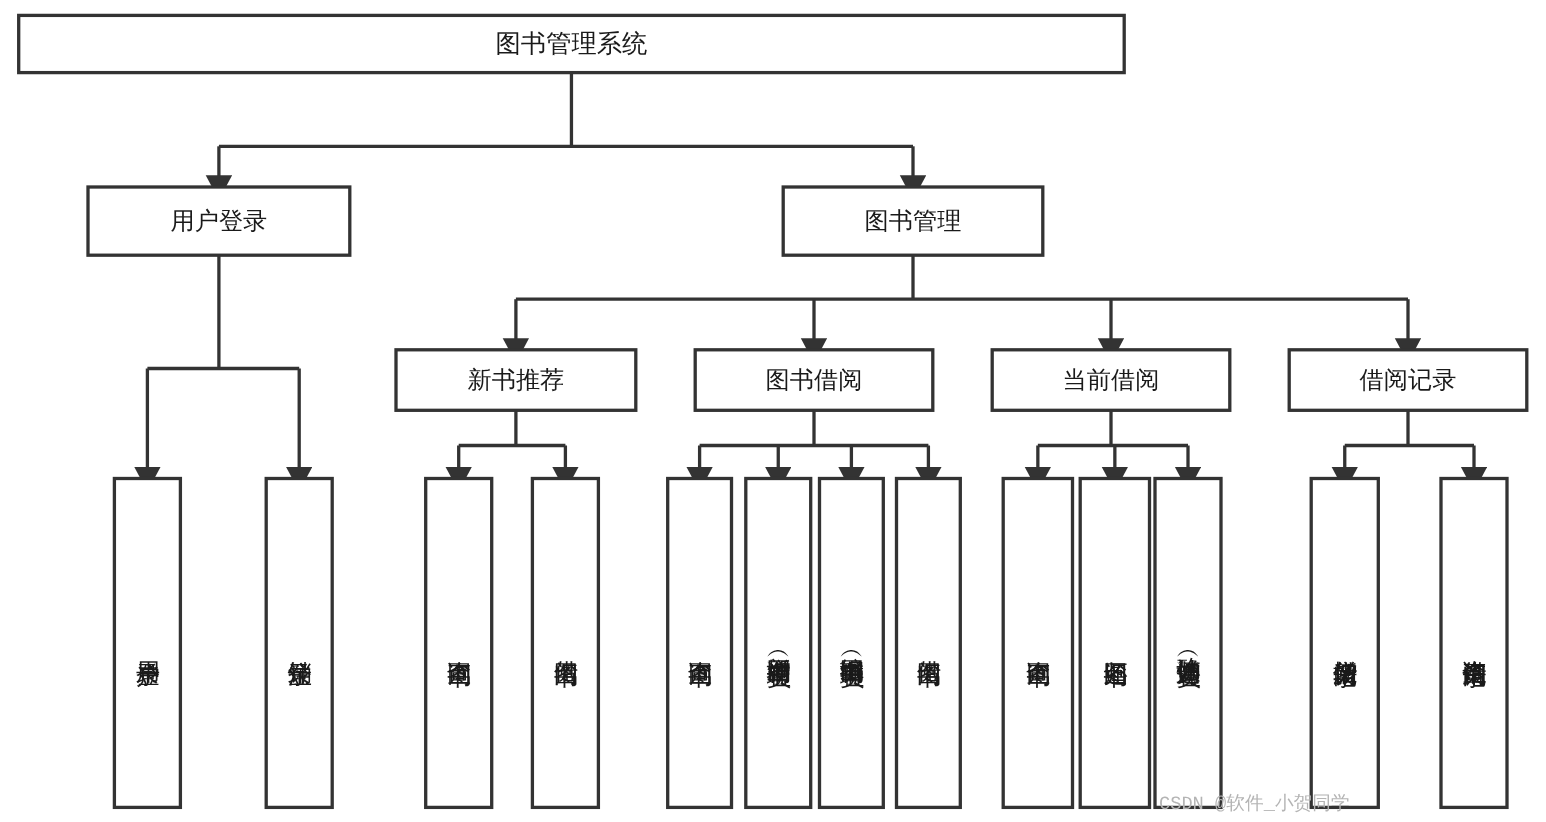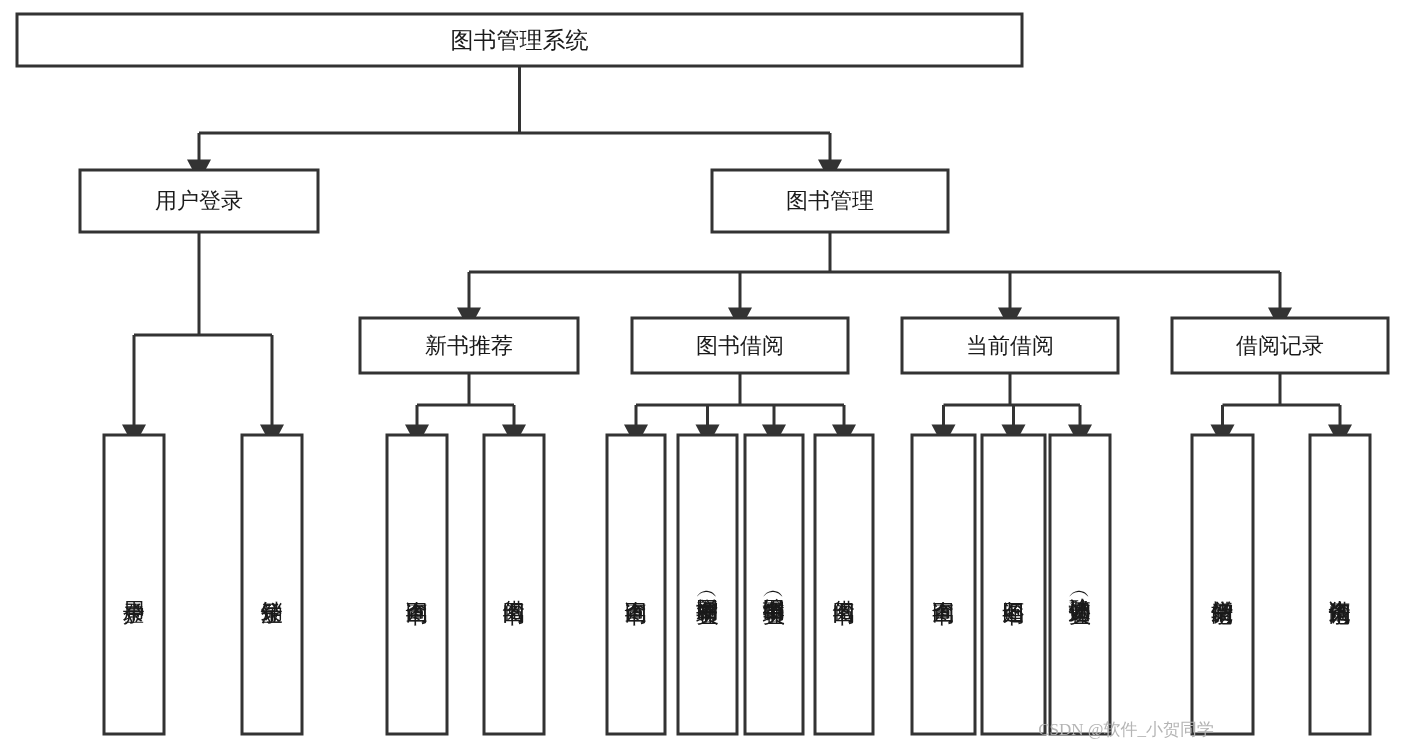--- a/index.html
+++ b/index.html
@@ -1,20 +1,20 @@
 <!DOCTYPE html>
 <html><head>
 <meta charset="utf-8">
 <style>
   html,body{margin:0;padding:0;background:#ffffff;}
   body{
     width:1405px;height:747px;overflow:hidden;
     font-family:"DejaVu Sans","Liberation Sans",sans-serif;
   }
-  #stage{position:relative;width:1228px;height:747px;background:#fff;}
+  #stage{position:relative;width:1228px;height:747px;background:#fff;padding-left:13px;}
   svg#diagram{position:absolute;left:0;top:0;width:1405px;height:747px;display:block;}
   .node-rect{fill:#ffffff;stroke:#333333;stroke-width:3;}
   .conn{stroke:#333333;stroke-width:3;fill:none;}
   .node-label-h{
     font-family:"DejaVu Sans","Liberation Sans",sans-serif;
     font-size:22px;fill:#1a1a1a;dominant-baseline:middle;text-anchor:middle;
   }
   .node-label-title{
     font-family:"DejaVu Sans","Liberation Sans",sans-serif;
     font-size:23px;fill:#1a1a1a;dominant-baseline:middle;text-anchor:middle;
@@ -25,21 +25,21 @@
     text-orientation:upright;
     font-family:"DejaVu Sans","Liberation Sans",sans-serif;
     font-size:22px;line-height:1.06;color:#1a1a1a;
     display:flex;align-items:center;justify-content:center;
     letter-spacing:1px;
     white-space:nowrap;
     pointer-events:none;
   }
   .watermark{
     position:absolute;right:14px;bottom:6px;
-    font-family:Liberation Serif, serif;
+    font-family:Liberation Mono, monospace;
     font-size:17px;color:#b4b4b4;white-space:nowrap;
   }
 </style>
 </head>
 <body>
 
 <div id="stage">
   <svg id="diagram" viewBox="0 0 1405 747">
     <defs>
       <marker id="arrow" markerWidth="11" markerHeight="11" refX="2.2" refY="4" orient="auto" markerUnits="strokeWidth">

